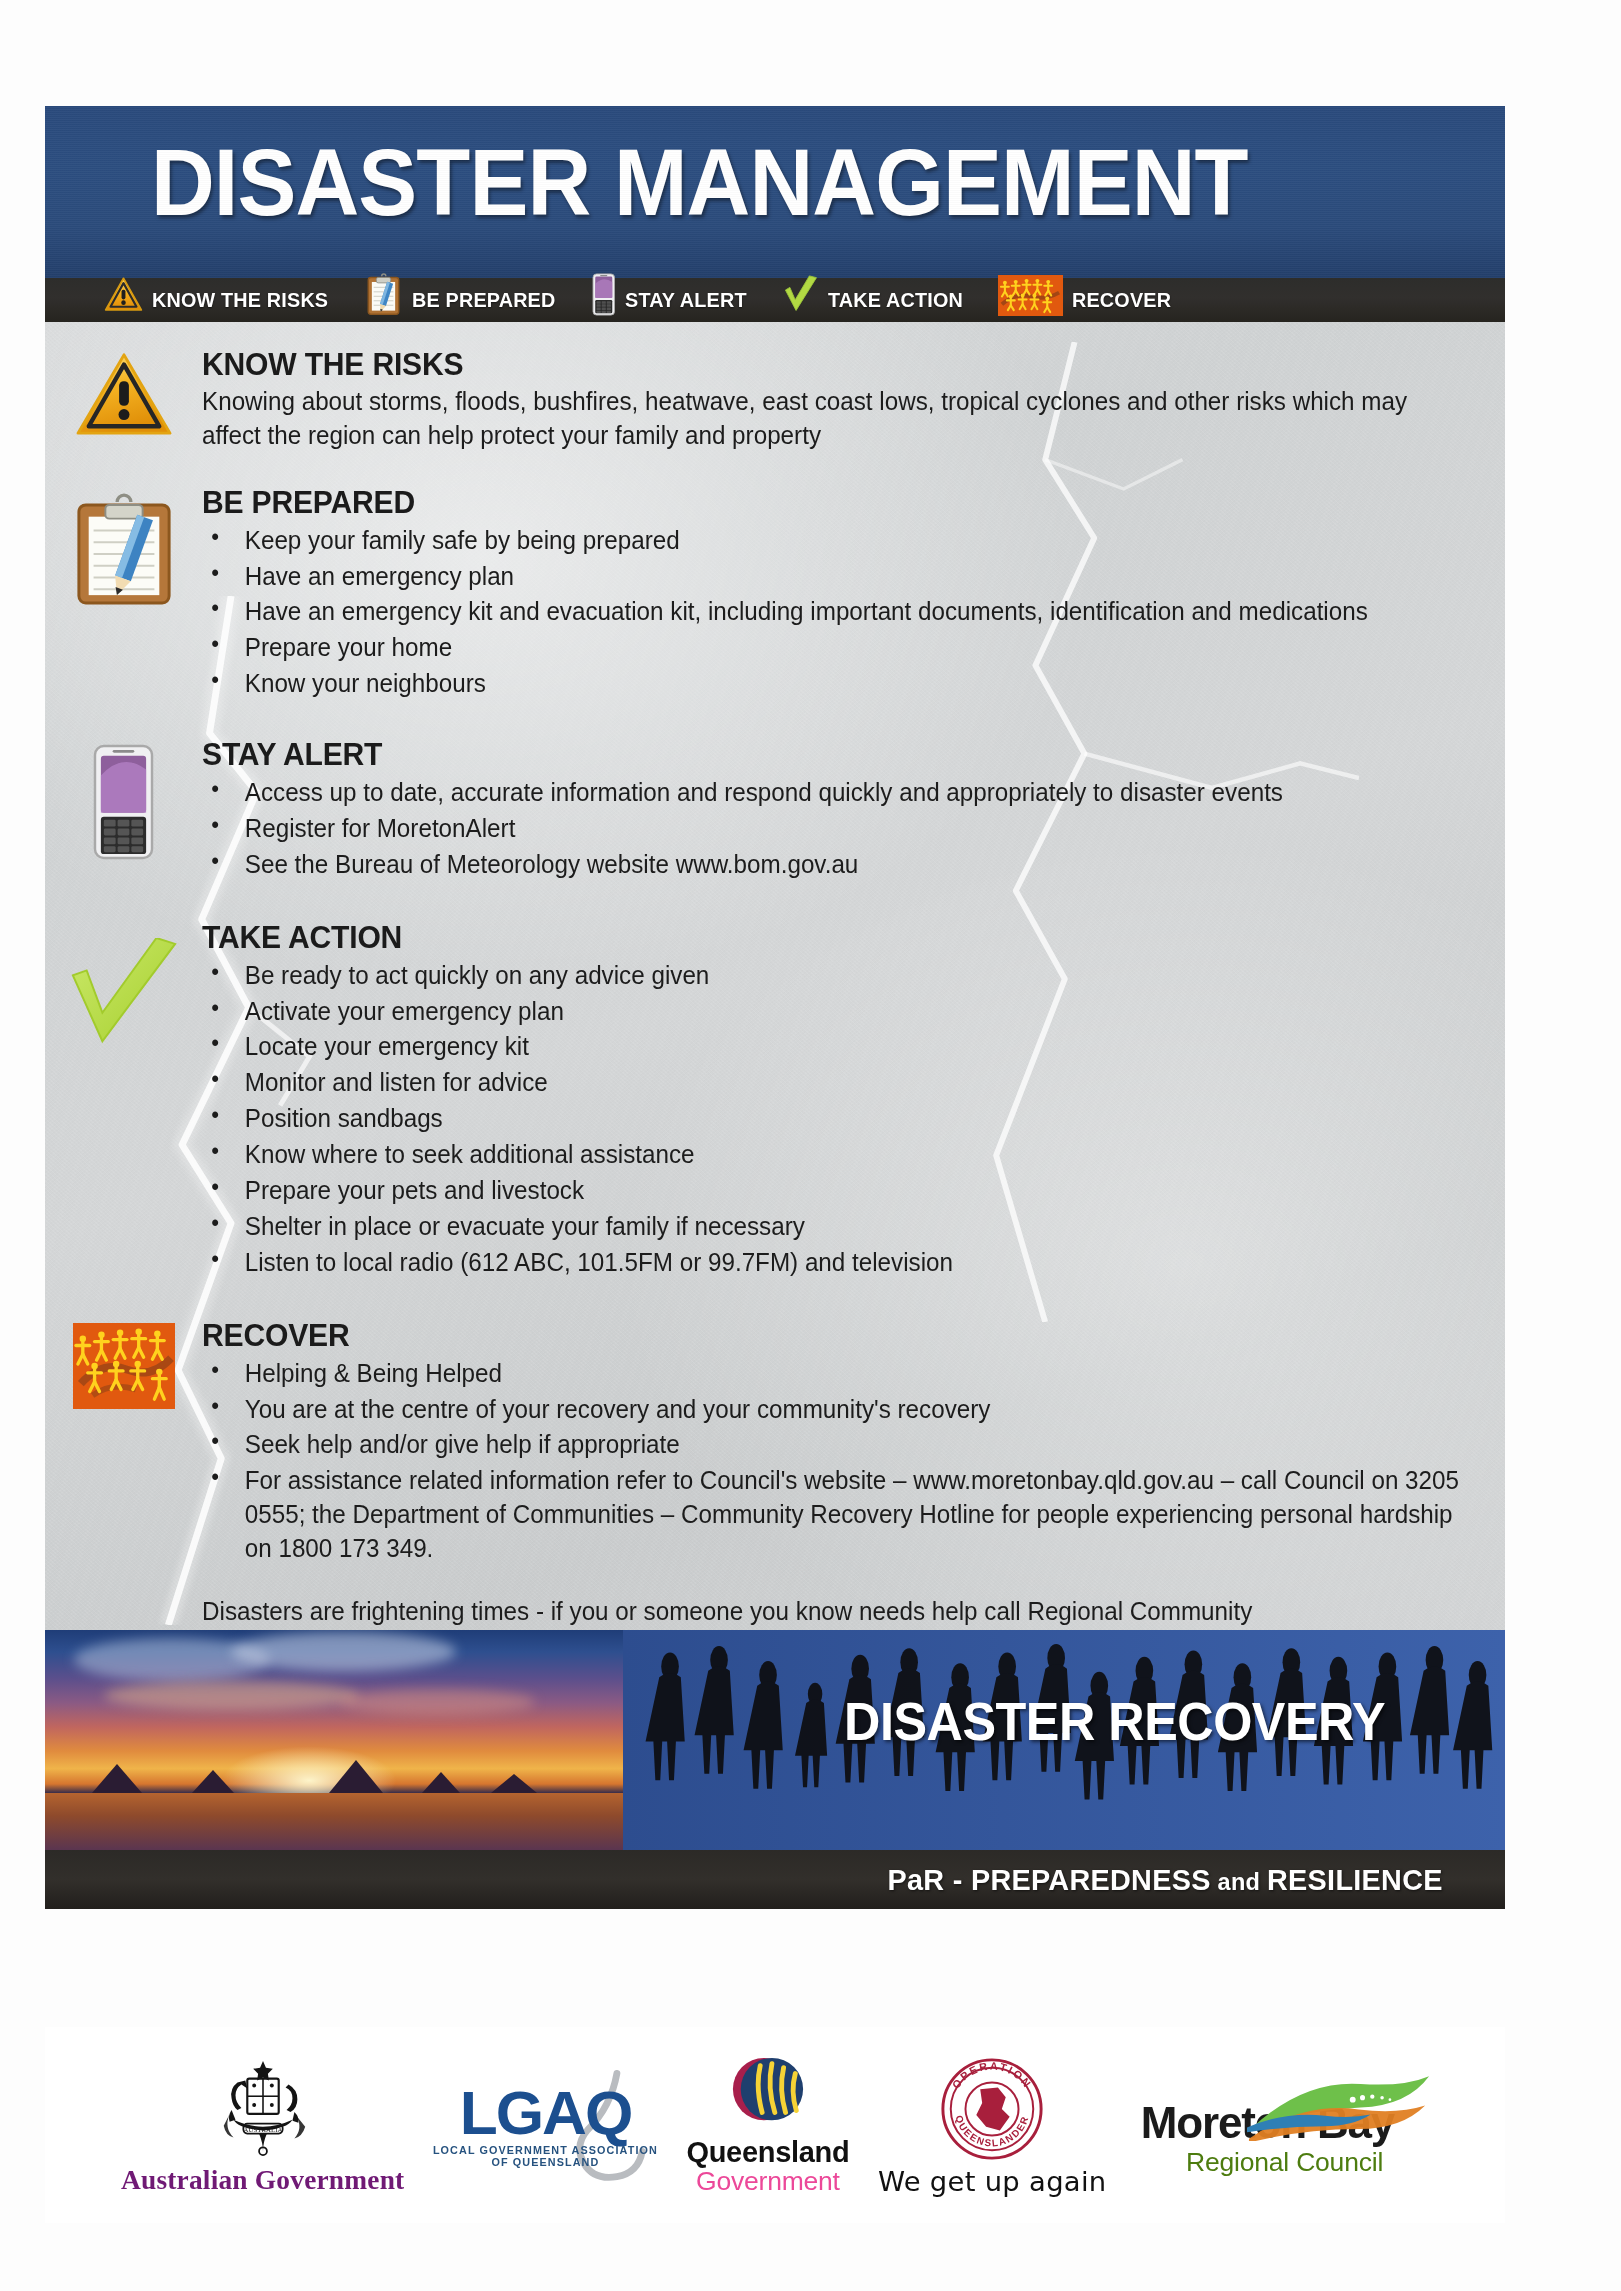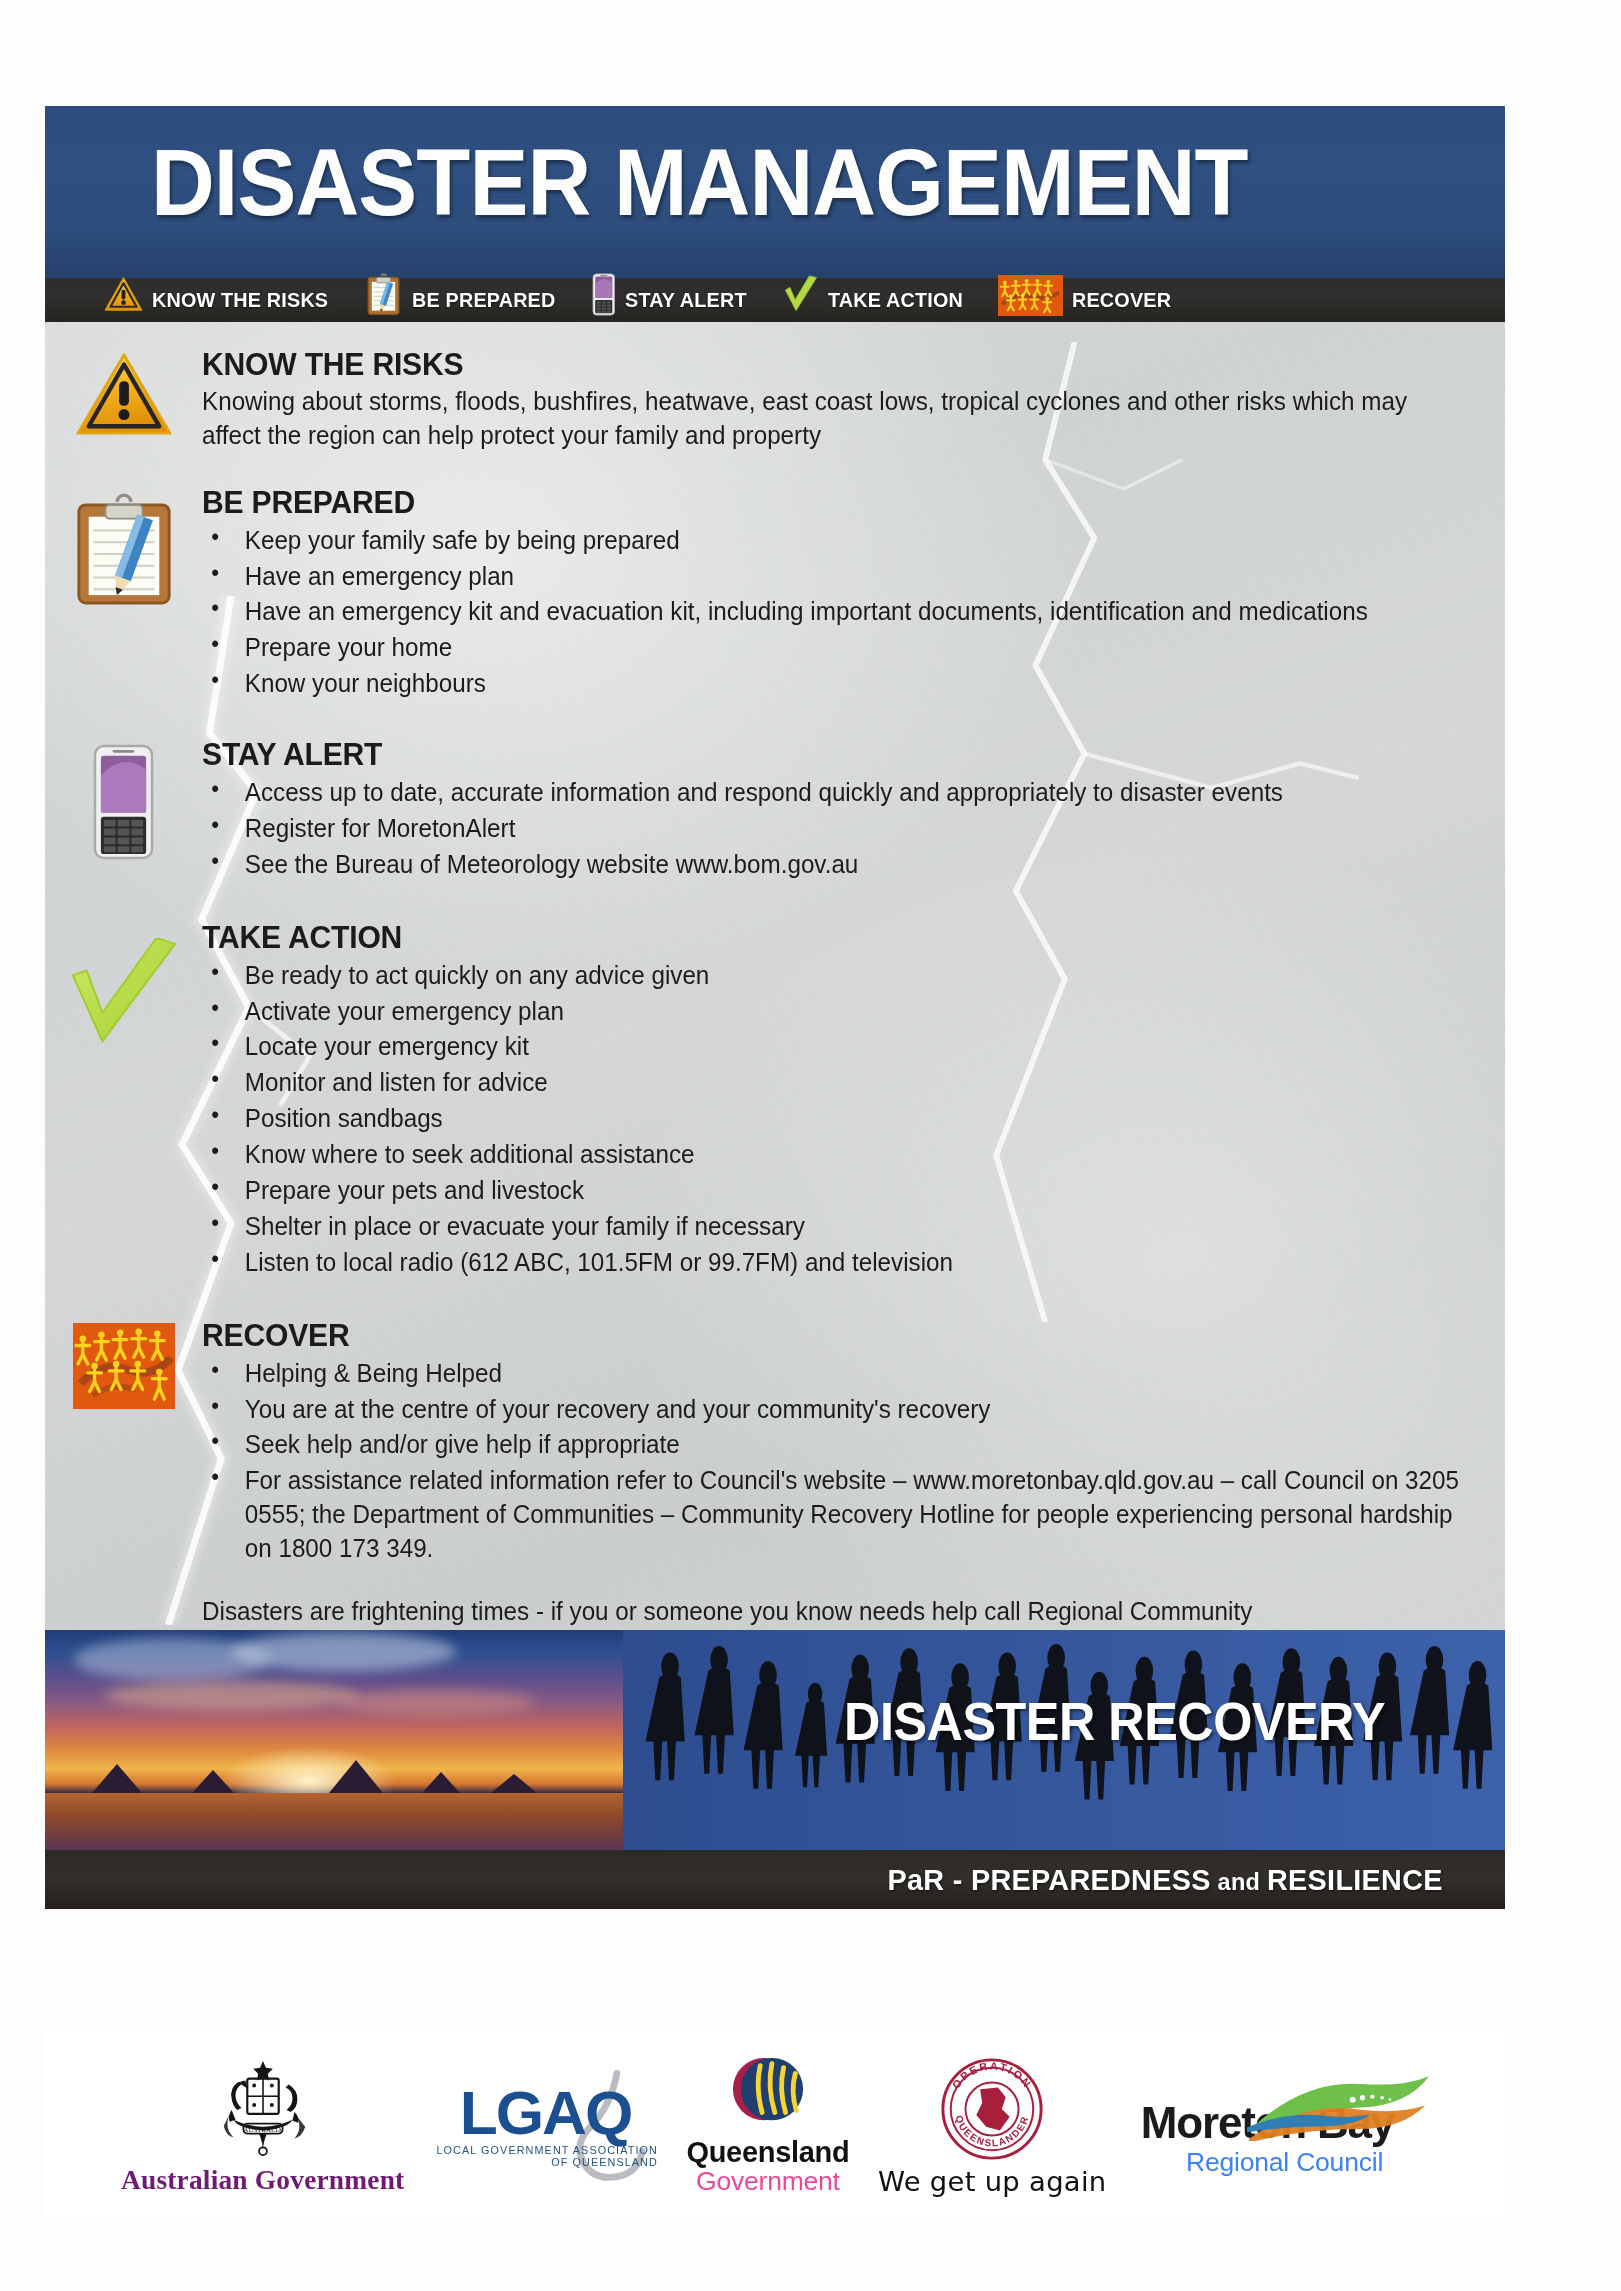--- a/index.html
+++ b/index.html
@@ -268,41 +268,41 @@
   }
 
   .lgaq { width: 225px; }
   .lgaq .wordmark {
     font-size: 61px; font-weight: bold; color: #1c4f8f;
     letter-spacing: -2px; line-height: 1; position: relative; z-index: 2;
     transform: scaleX(1.02); font-family: "Liberation Sans", sans-serif;
   }
   .lgaq .sub1, .lgaq .sub2 {
     font-size: 10.8px; color: #26527f; letter-spacing: 1.1px;
-    font-weight: normal; position: relative; z-index: 2; text-align: right;
+    font-weight: bold; position: relative; z-index: 2;
   }
   .lgaq .drop {
     position: absolute; right: 5.9px; top: -15.7px; width: 78px; height: 116px; z-index: 1;
   }
 
   .qld-gov .badge { width: 94px; height: 78px; margin: 0 auto 5.9px; position: relative; }
   .qld-gov .l1 { font-size: 29px; font-weight: bold; color: #111; letter-spacing: -0.3px; line-height: 1.02;}
   .qld-gov .l2 { font-size: 26.5px; color: #ec4899; letter-spacing: -0.2px; line-height: 1.05;}
 
   .opqld .stamp { width: 110px; height: 110px; margin: 0 auto 2px; position: relative; }
   .opqld .tag {
     font-family: "DejaVu Sans", sans-serif;
     font-size: 27.4px; color: #111;
     letter-spacing: 0.3px; white-space: nowrap;
   }
 
   .mbrc { width: 294px; position: relative; padding-top: 29px; }
   .mbrc .swoosh { position: absolute; right: -3.9px; top: -2px; width: 186px; height: 71px; }
   .mbrc .n1 { font-size: 44px; font-weight: bold; color: #1b1b1b; letter-spacing: -1.2px; line-height: 1; text-align: left; padding-left: 5.9px;}
-  .mbrc .n2 { font-size: 26.5px; color: #3b82f6; letter-spacing: -0.2px; text-align: left; padding-left: 51px; margin-top: 2px;}
+  .mbrc .n2 { font-size: 26.5px; color: #4d7c0f; letter-spacing: -0.2px; text-align: left; padding-left: 51px; margin-top: 2px;}
 </style>
 </head>
 <body>
 
 <div id="poster">
 
   <div class="sheet">
 
     <div class="header-band">
       <div class="poster-title">DISASTER MANAGEMENT</div>

